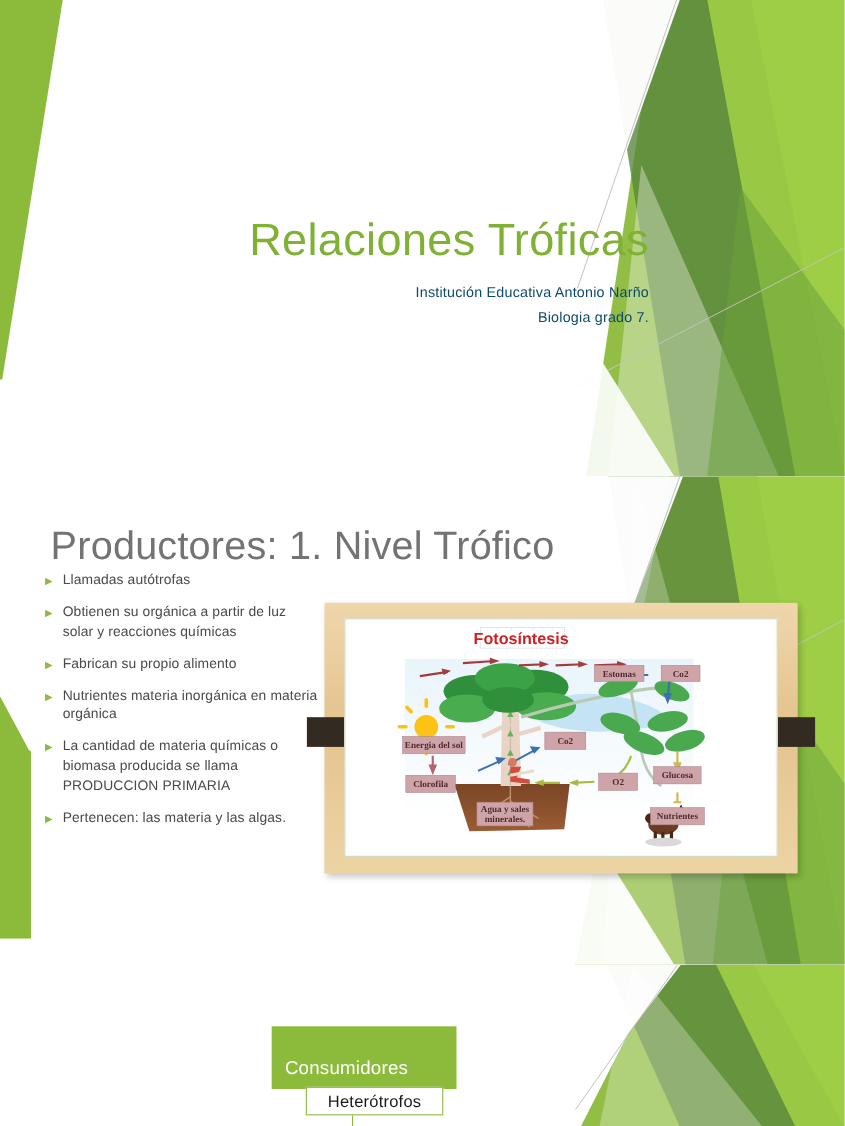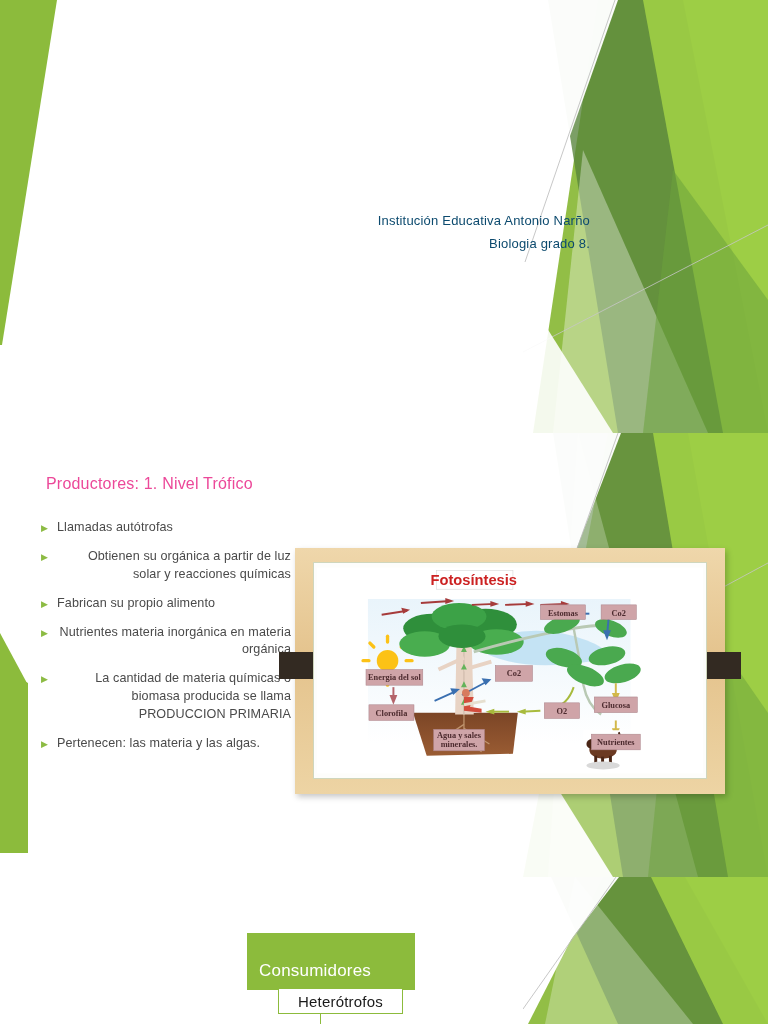--- a/index.html
+++ b/index.html
@@ -32,29 +32,29 @@
   }
   .deck-sub {
     margin-top:14px; font-size:13px; color:#0c4a6e; line-height:1.75;
     letter-spacing:0.2px;
   }
   .deck-sub div { display:block; }
 
   
   .sec-title {
     position:absolute; left:46px; top:42px;
-    font-size:16px; color:#ec4899; font-weight:400; letter-spacing:0.2px;
+    font-size:36px; color:#737373; font-weight:400; letter-spacing:0.2px;
   }
   .bullets { position:absolute; left:41px; top:86px; width:250px; }
   .bullet { display:flex; align-items:flex-start; margin-bottom:11px; }
   .bullet-marker {
     flex:0 0 auto; width:16px; padding-top:5px; color:#8cbb43; font-size:9px; line-height:1;
   }
   .bullet-text {
-    font-size:12.6px; color:#4a4a4a; line-height:1.42; letter-spacing:0.1px;text-align:right;
+    font-size:12.6px; color:#4a4a4a; line-height:1.42; letter-spacing:0.1px;
   }
 
   
   .photo-frame {
     position:absolute; left:295px; top:115px; width:430px; height:246px;
     background:linear-gradient(180deg,#efd7ab 0%,#e4c38d 45%,#edd4a4 100%);
     box-shadow:2px 3px 6px rgba(0,0,0,0.22);
   }
   .photo-inner {
     position:absolute; left:18px; top:14px; right:18px; bottom:15px;
@@ -106,23 +106,24 @@
         <polygon points="60,150 185,433 30,433" fill="#ffffff" opacity="0.35"></polygon>
         <polygon points="150,170 245,300 245,433 120,433" fill="#6ba23c" opacity="0.55"></polygon>
         <polygon points="0,0 95,0 5,255" fill="#ffffff" opacity="0.97"></polygon>
         <line x1="92" y1="0" x2="2" y2="262" stroke="#b9b9b9" stroke-width="0.8"></line>
         <line x1="0" y1="352" x2="245" y2="225" stroke="#c6c6c6" stroke-width="0.8"></line>
         <polygon points="0,290 90,433 0,433" fill="#ffffff" opacity="0.9"></polygon>
       </svg>
     </div>
 
     <div class="title-block">
+      <div class="deck-title">Relaciones Tróficas</div>
       <div class="deck-sub">
         <div>Institución Educativa Antonio Narño</div>
-        <div>Biologia grado 8.</div>
+        <div>Biologia grado 7.</div>
       </div>
     </div>
   </section>
 
   <section class="slide" id="slide-2">
 
     <div class="deco-left">
       <svg viewBox="0 0 110 444" preserveAspectRatio="none">
         <polygon points="0,235 28,250 28,420 0,420" fill="#8cbb3c"></polygon>
         <polygon points="0,250 28,250 28,420 0,420" fill="#8cbb3c"></polygon>

